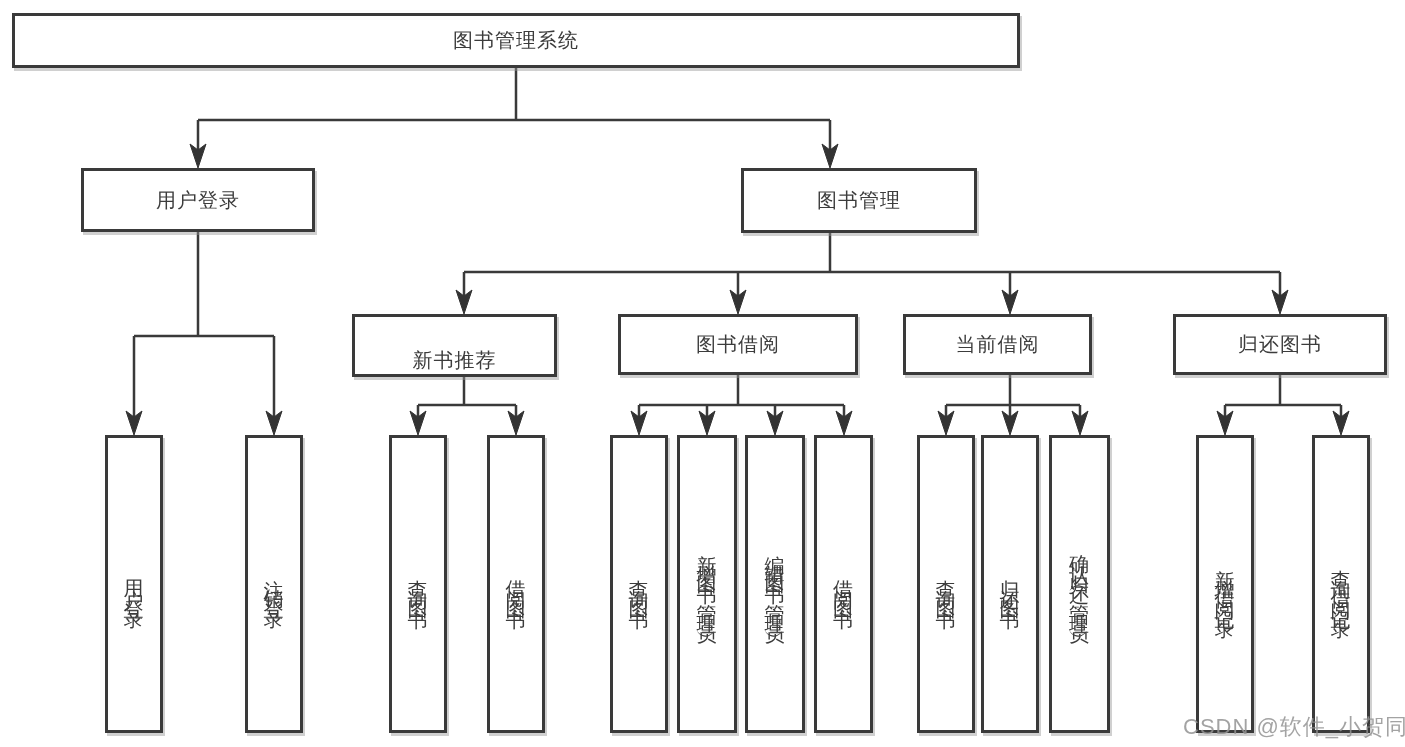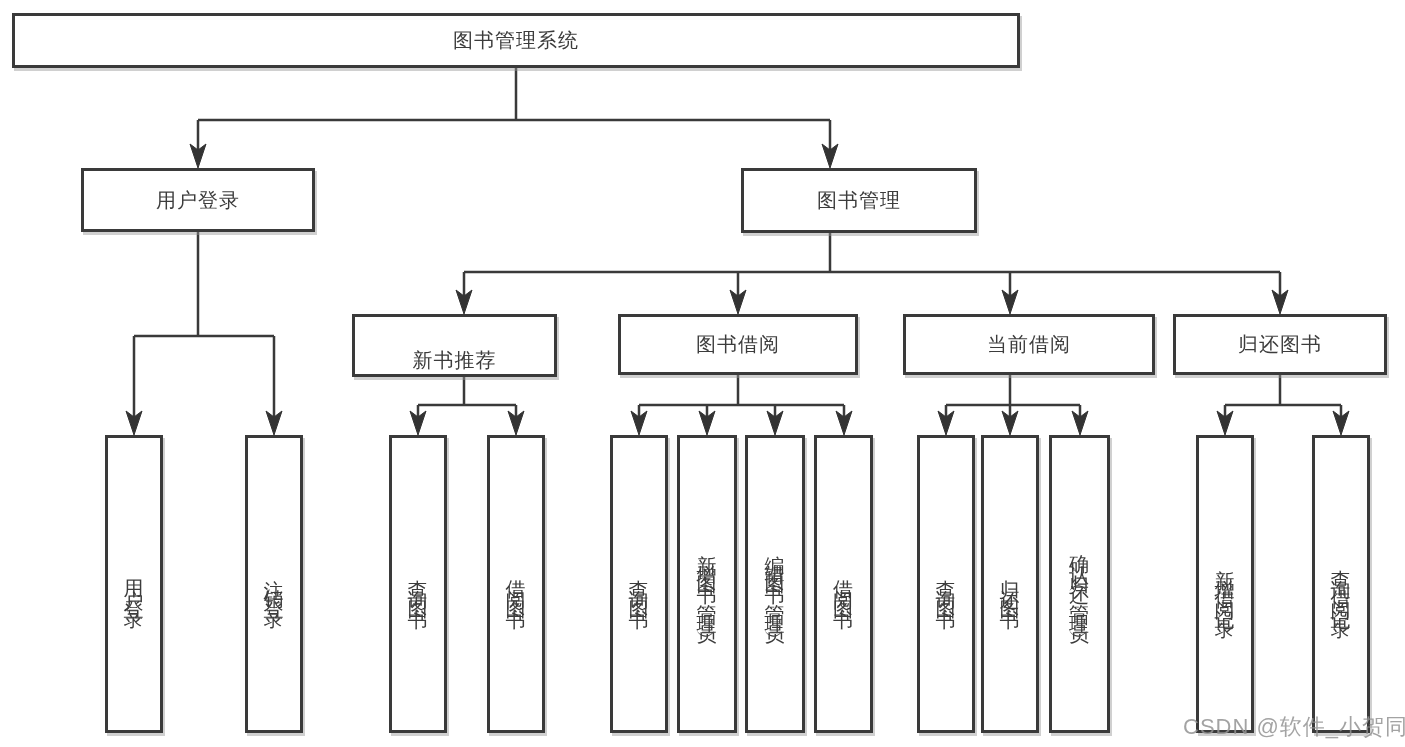--- a/index.html
+++ b/index.html
@@ -38,21 +38,21 @@
     white-space: nowrap;
   }
   
   .n-root       { left: 12px;   top: 13px;  width: 1008px; height: 55px; }
   
   .n-userlogin  { left: 81px;   top: 168px; width: 234px;  height: 64px; }
   .n-bookmgmt   { left: 712px;  top: 168px; width: 236px;  height: 65px; margin-left: 29px; }
   
   .n-newbook    { left: 352px;  top: 314px; width: 205px;  height: 63px; align-items: flex-end; }
   .n-borrow     { left: 618px;  top: 314px; width: 240px;  height: 61px; text-align: center; }
-  .n-current    { left: 903px;  top: 314px; width: 252px;  height: 61px; }
+  .n-current    { left: 903px;  top: 314px; width: 189px;  height: 61px; }
   .n-records    { left: 1173px; top: 314px; width: 214px;  height: 61px; }
   
   .leaf { top: 435px; height: 298px; }
   .l1  { left: 105px;  width: 58px; }
   .l2  { left: 245px;  width: 58px; }
   .l3  { left: 389px;  width: 58px; }
   .l4  { left: 487px;  width: 58px; }
   .l5  { left: 610px;  width: 58px; }
   .l6  { left: 677px;  width: 60px; }
   .l7  { left: 745px;  width: 60px; }

